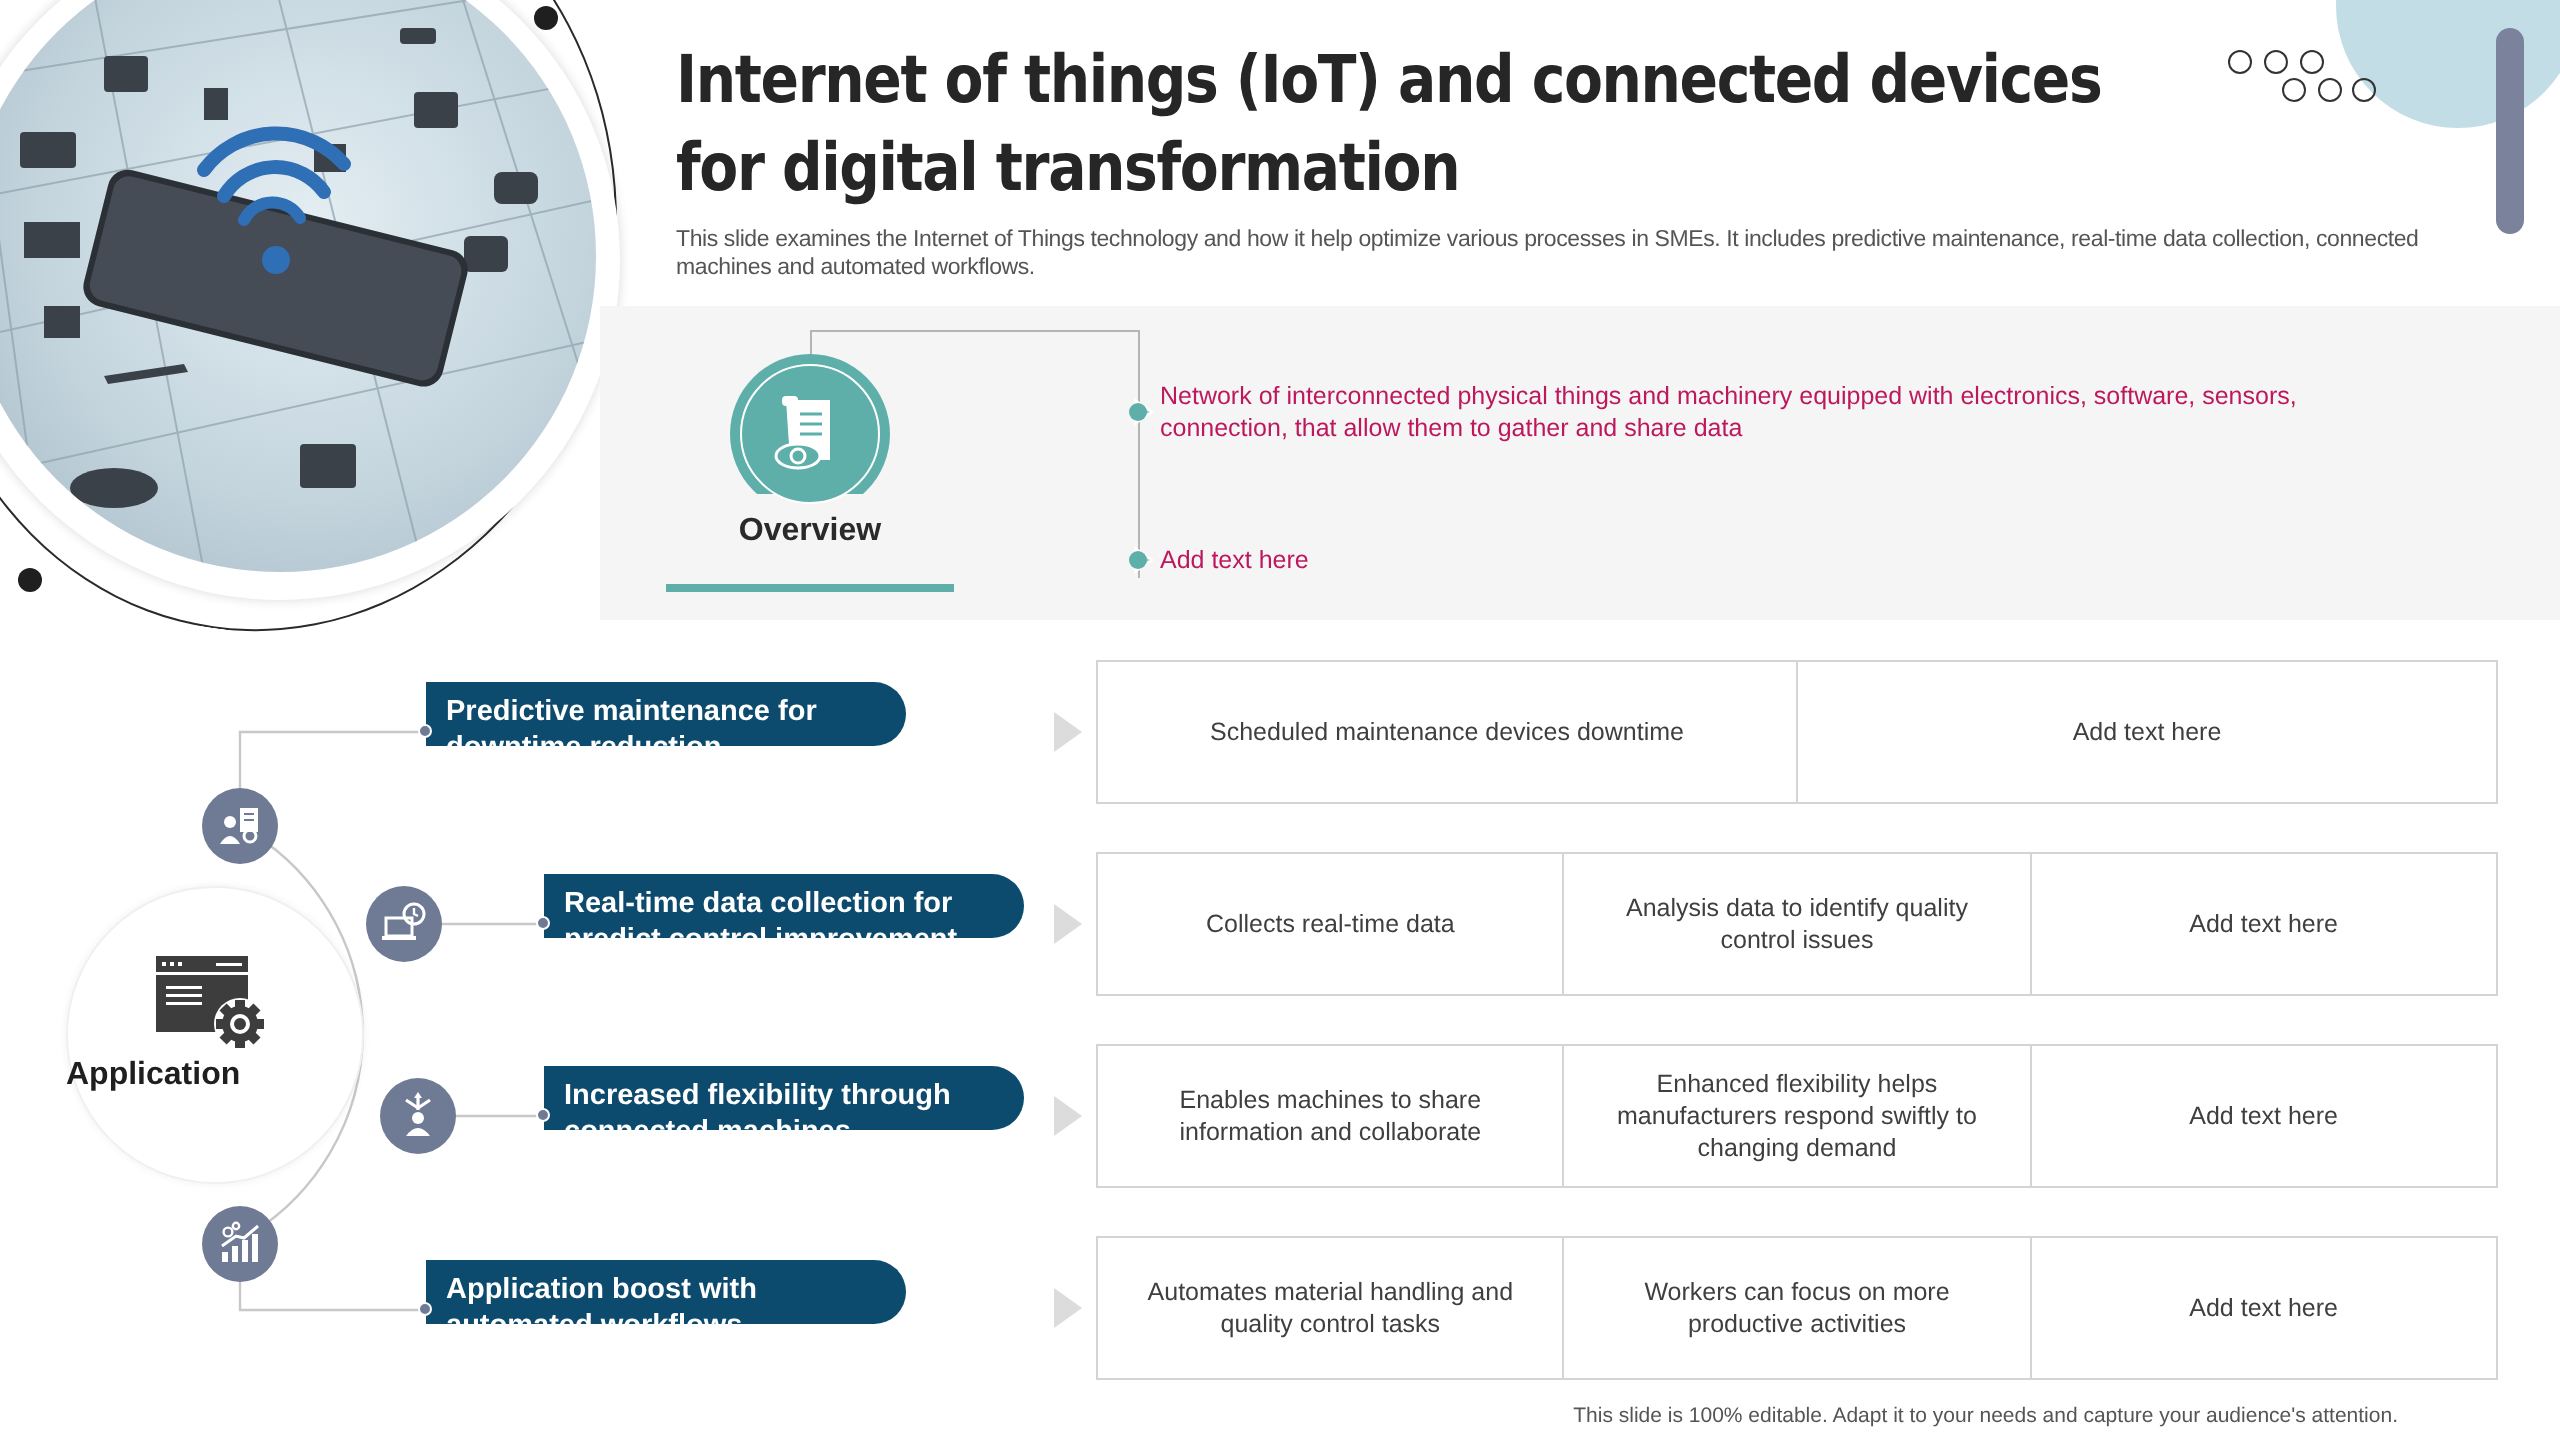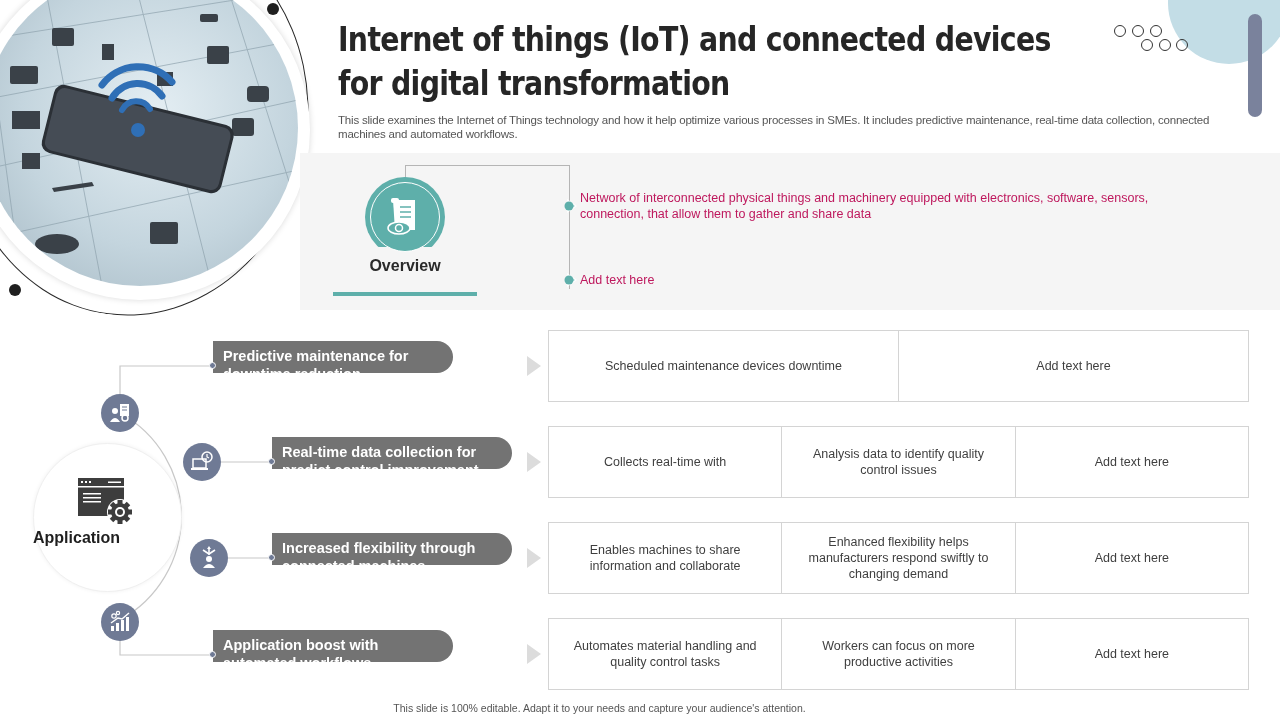--- a/index.html
+++ b/index.html
@@ -37,30 +37,30 @@
   .ov-text { position: absolute; left: 580px; font-size: 12.5px; line-height: 16px; color: #be185d; }
 
   
   .app-hub { position: absolute; left: 33px; top: 443px; width: 149px; height: 149px; border-radius: 50%; background: #ffffff; border: 1.5px solid #f0f0f0; box-shadow: 0 0 4px rgba(0,0,0,0.06); }
   .app-label { position: absolute; left: 33px; top: 529px; width: 149px; text-align: left; font-size: 16px; font-weight: bold; color: #1f1f1f; }
   .app-icon { position: absolute; left: 78px; top: 478px; }
   .connectors { position: absolute; left: 0; top: 0; }
 
   .node { position: absolute; width: 38px; height: 38px; border-radius: 50%; background: #6f7a95; display: flex; align-items: center; justify-content: center; }
 
-  .pill { position: absolute; height: 32px; background: #737373; border-radius: 0 25px 25px 0; color: #ffffff; font-weight: bold; font-size: 14.5px; line-height: 18px; padding: 6px 10px 0 10px; }
+  .pill { position: absolute; height: 32px; background: #0c4a6e; border-radius: 0 25px 25px 0; color: #ffffff; font-weight: bold; font-size: 14.5px; line-height: 18px; padding: 6px 10px 0 10px; }
   .pill-dot { position: absolute; width: 7px; height: 7px; border-radius: 50%; background: #6f7a95; border: 1px solid #ffffff; }
 
   .arrow { position: absolute; width: 0; height: 0; border-top: 10px solid transparent; border-bottom: 10px solid transparent; border-left: 14px solid #dcdcdc; }
 
   .row-table { position: absolute; left: 548px; width: 701px; height: 72px; display: flex; border: 1.5px solid #d4d4d4; background: #ffffff; }
   .row-table .cell { flex: 1; display: flex; align-items: center; justify-content: center; text-align: center; font-size: 12.5px; line-height: 16px; color: #3f3f3f; padding: 0 16px; }
   .row-table .cell + .cell { border-left: 1.5px solid #d4d4d4; }
 
-  .footer { position: absolute; left: 0; top: 702px; width: 1199px; text-align: center; font-size: 10.5px; color: #555; }
+  .footer { position: absolute; left: 0; top: 702px; width: 1199px; text-align: right; font-size: 10.5px; color: #555; }
 </style>
 </head>
 <body>
 
 <div class="deco-blob"></div>
 <div class="deco-bar"></div>
 <div class="deco-dots">
   <span style="left:0;top:0"></span>
     <span style="left:18px;top:0"></span>
     <span style="left:36px;top:0"></span>
@@ -244,21 +244,21 @@
 <div class="arrow" style="left:527px;top:356px"></div>
 <div class="arrow" style="left:527px;top:452px"></div>
 <div class="arrow" style="left:527px;top:548px"></div>
 <div class="arrow" style="left:527px;top:644px"></div>
 
 <div class="row-table" style="top:330px">
   <div class="cell">Scheduled maintenance devices downtime</div>
   <div class="cell">Add text here</div>
 </div>
 <div class="row-table" style="top:426px">
-  <div class="cell">Collects real-time with</div>
+  <div class="cell">Collects real-time data</div>
   <div class="cell">Analysis data to identify quality control issues</div>
   <div class="cell">Add text here</div>
 </div>
 <div class="row-table" style="top:522px">
   <div class="cell">Enables machines to share information and collaborate</div>
   <div class="cell">Enhanced flexibility helps manufacturers respond swiftly to changing demand</div>
   <div class="cell">Add text here</div>
 </div>
 <div class="row-table" style="top:618px">
   <div class="cell">Automates material handling and quality control tasks</div>

